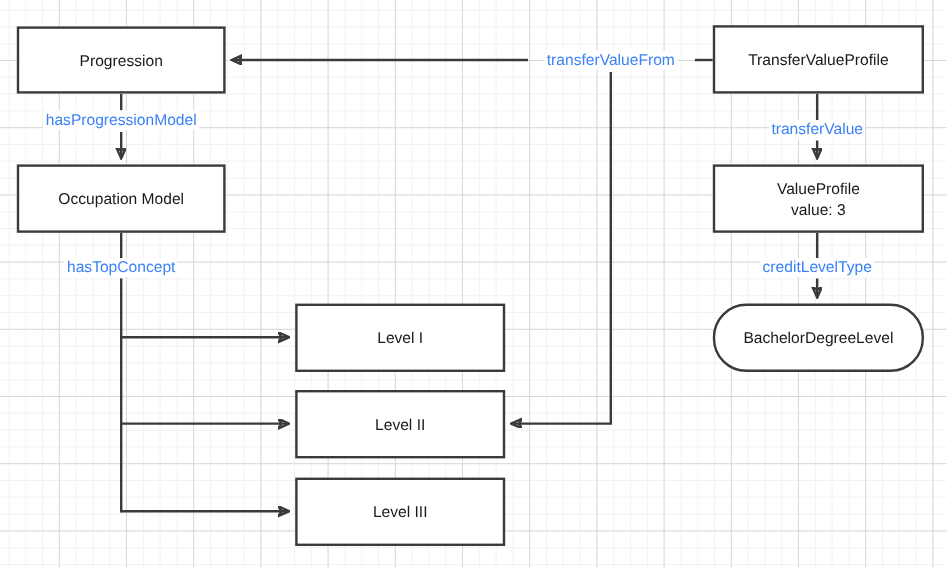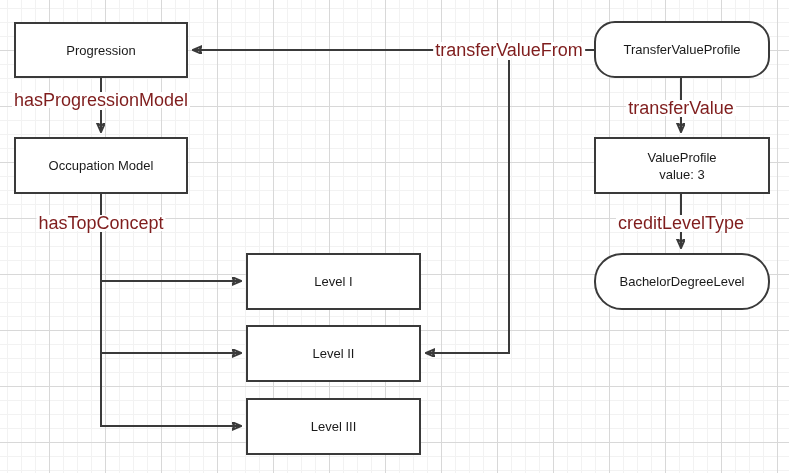--- a/index.html
+++ b/index.html
@@ -44,22 +44,22 @@
     line-height: 17px;
     text-align: center;
     z-index: 3;
   }
   .node .sub {
     display: block;
   }
   .edge-label {
     position: absolute;
     background: #ffffff;
-    color: #7f1d1d;
-    font-size: 18px;
+    color: #3b82f6;
+    font-size: 13px;
     line-height: 16px;
     white-space: nowrap;
     padding: 0 2px;
     z-index: 4;
   }
   svg.edges {
     position: absolute;
     left: 0;
     top: 0;
     width: 789px;
@@ -131,21 +131,21 @@
   </div>
 
   <div class="node" style="left:246px; top:325px; width:175px; height:57px;">
     <span>Level II</span>
   </div>
 
   <div class="node" style="left:246px; top:398px; width:175px; height:57px;align-items:center;">
     <span>Level III</span>
   </div>
 
-  <div class="node" style="left:594px; top:21px; width:176px; height:57px;border-radius:21px;">
+  <div class="node" style="left:594px; top:21px; width:176px; height:57px;">
     <span>TransferValueProfile</span>
   </div>
 
   <div class="node" style="left:594px; top:137px; width:176px; height:57px;">
     <span>ValueProfile</span>
     <span class="sub">value: 3</span>
   </div>
 
   <div class="node" style="left:594px; top:253px; width:176px; height:57px;border-radius:28px;">
     <span>BachelorDegreeLevel</span>

